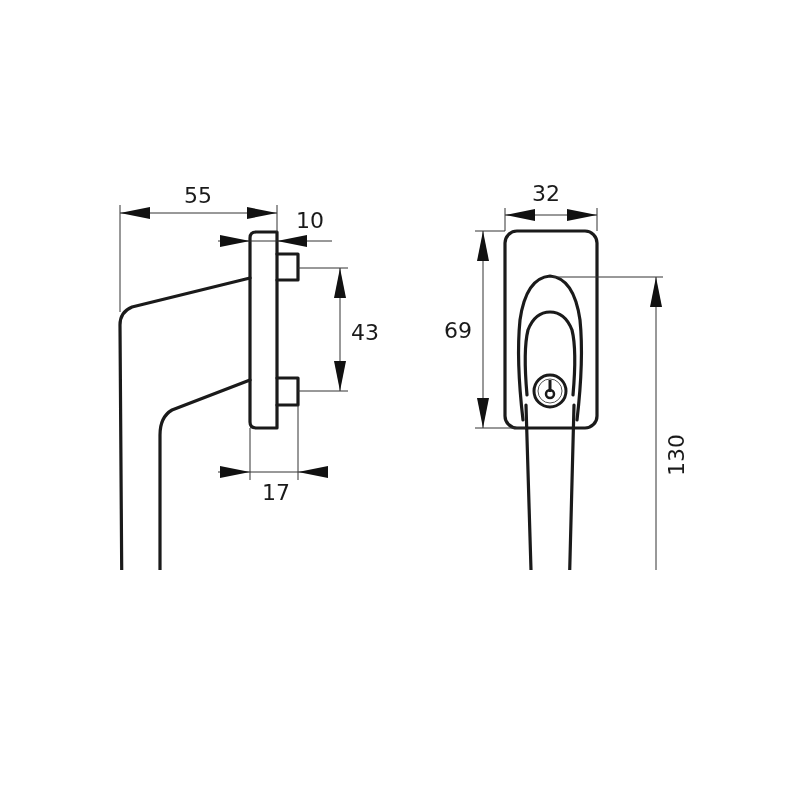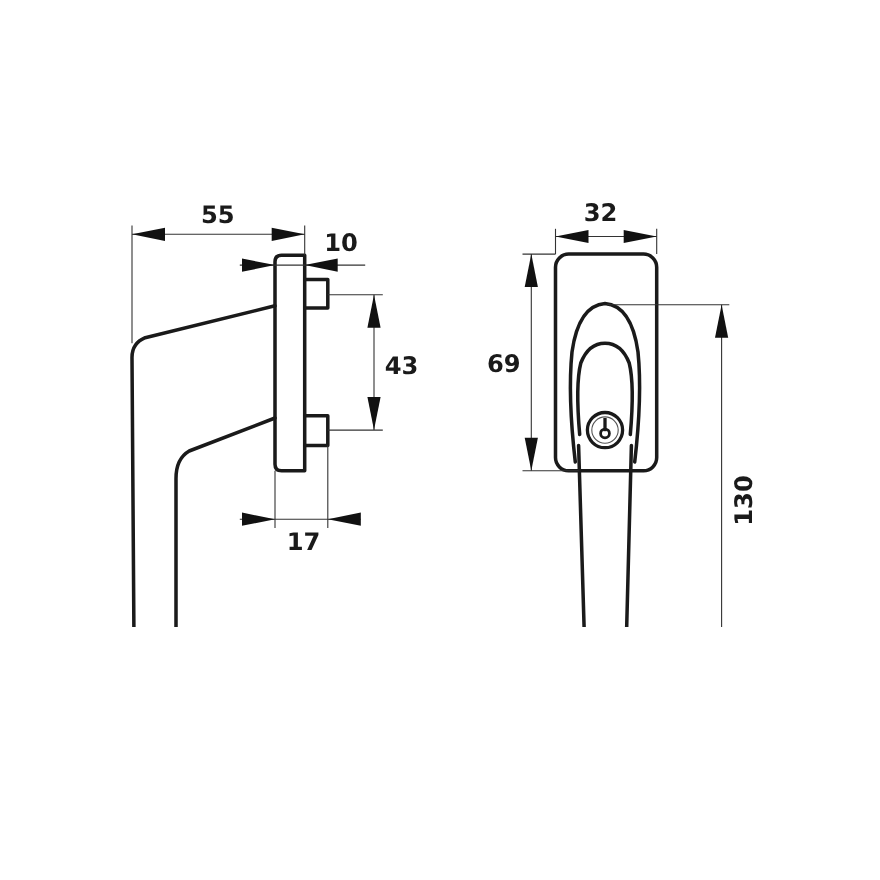--- a/index.html
+++ b/index.html
@@ -1,16 +1,16 @@
 <!DOCTYPE html>
 <html><head>
   <meta charset="utf-8">
   <style>
     html, body { margin: 0; padding: 0; background: #ffffff; }
-    #canvas { position: relative; width: 800px; height: 570px; background: #ffffff; overflow: hidden; font-weight: bold; }
+    #canvas { position: relative; width: 800px; height: 570px; background: #ffffff; overflow: hidden; }
     svg { position: absolute; left: 0; top: 0; }
     .outline { fill: none; stroke: #1a1a1a; stroke-width: 3.2; stroke-linejoin: round; stroke-linecap: round; }
     .thin { fill: none; stroke: #333333; stroke-width: 1; }
     .arrow { fill: #111111; stroke: none; }
     .dim-text { font-family: "DejaVu Sans", sans-serif; font-size: 22px; fill: #1a1a1a; }
   </style>
 </head>
 <body>
 
 <div id="canvas">

